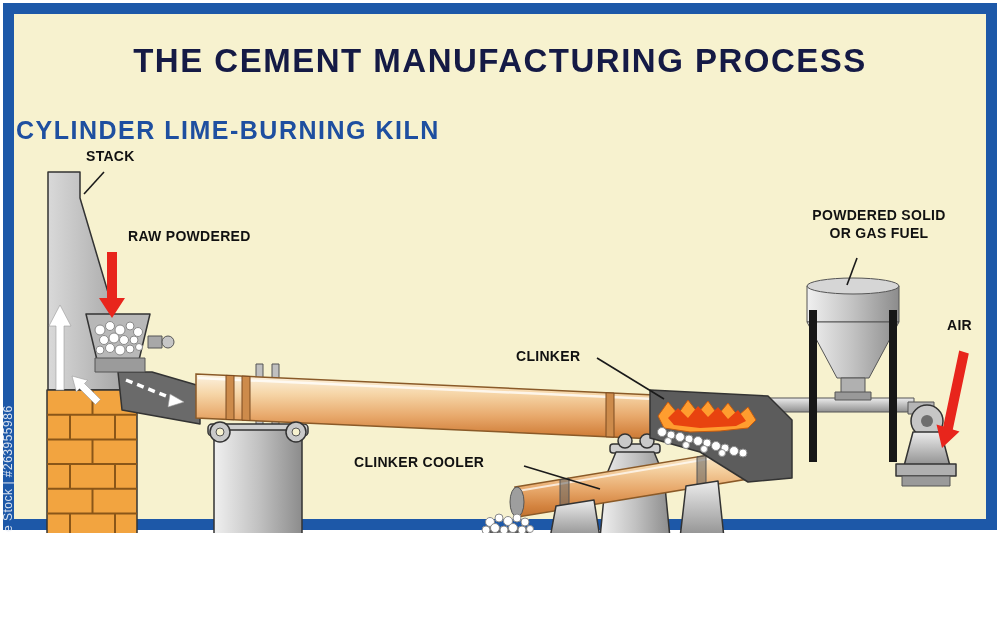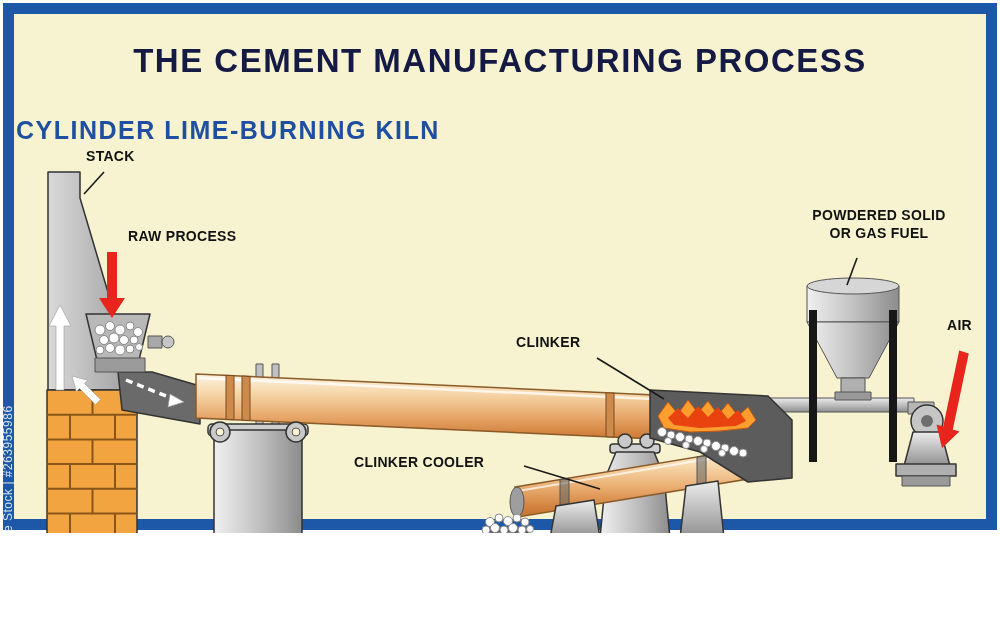--- a/index.html
+++ b/index.html
@@ -12,21 +12,21 @@
   .title{position:absolute;left:0;top:42px;width:100%;text-align:center;
          font-size:33px;font-weight:bold;letter-spacing:1.5px;
          color:var(--title-navy,#151a45);}
   .subtitle{position:absolute;left:16px;top:116px;width:100%;text-align:left;
          font-size:25px;font-weight:bold;letter-spacing:1.5px;
          color:var(--subtitle-blue,#1e4fa0);}
   .lbl{position:absolute;font-size:14px;font-weight:bold;letter-spacing:.3px;
        color:var(--label-black,#111);white-space:nowrap;}
   .lbl-stack{left:86px;top:148px;}
   .lbl-raw{left:128px;top:228px;}
-  .lbl-clinker{left:516px;top:334px;}
+  .lbl-clinker{left:516px;top:348px;}
   .lbl-cooler{left:354px;top:454px;}
   .lbl-fuel{left:790px;top:206px;width:178px;text-align:center;line-height:1.3;white-space:normal;}
   .lbl-air{left:947px;top:317px;}
   .watermark{position:absolute;left:1px;top:562px;transform:rotate(-90deg);
        transform-origin:0 0;font-size:12px;letter-spacing:.5px;color:rgba(235,238,245,.9);
        white-space:nowrap;}
   
   .outline{stroke:#333;stroke-width:1.5;stroke-linejoin:round;}
   .thin{stroke:#555;stroke-width:1;stroke-linejoin:round;}
   #brick-mortar line{stroke:#8a5618;stroke-width:2;}
@@ -205,21 +205,21 @@
     <line class="leader" x1="104" y1="172" x2="84" y2="194"></line>
     <line class="leader" x1="597" y1="358" x2="664" y2="399"></line>
     <line class="leader" x1="524" y1="466" x2="600" y2="489"></line>
     <line class="leader" x1="857" y1="258" x2="847" y2="285"></line>
   </svg>
 
   <div class="title">THE CEMENT MANUFACTURING PROCESS</div>
   <div class="subtitle">CYLINDER LIME-BURNING KILN</div>
 
   <div class="lbl lbl-stack">STACK</div>
-  <div class="lbl lbl-raw">RAW PROCESS</div>
+  <div class="lbl lbl-raw">RAW POWDERED</div>
   <div class="lbl lbl-clinker">CLINKER</div>
   <div class="lbl lbl-cooler">CLINKER COOLER</div>
   <div class="lbl lbl-fuel">
     <span>POWDERED SOLID</span><br>
     <span>OR GAS FUEL</span>
   </div>
   <div class="lbl lbl-air">AIR</div>
 
   <div class="watermark">Adobe Stock | #263955986</div>
 </div>

